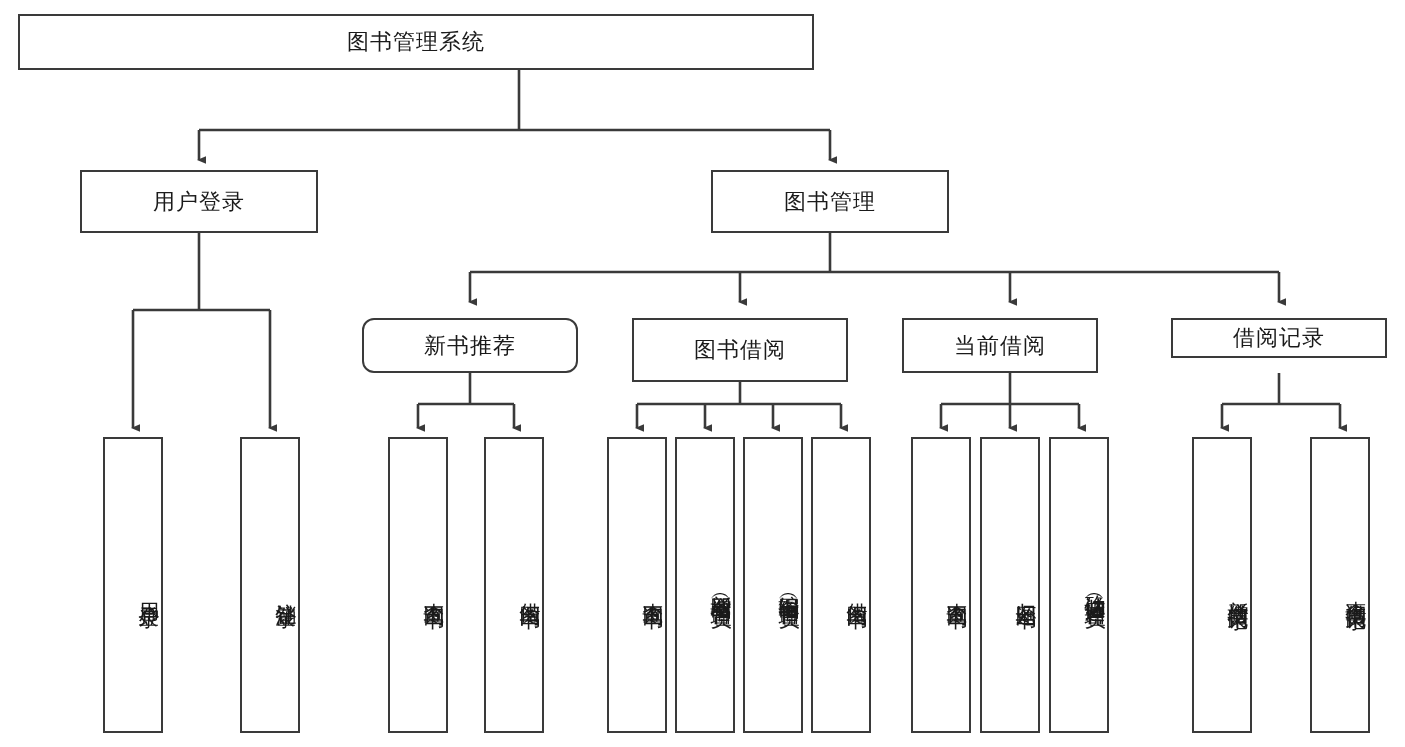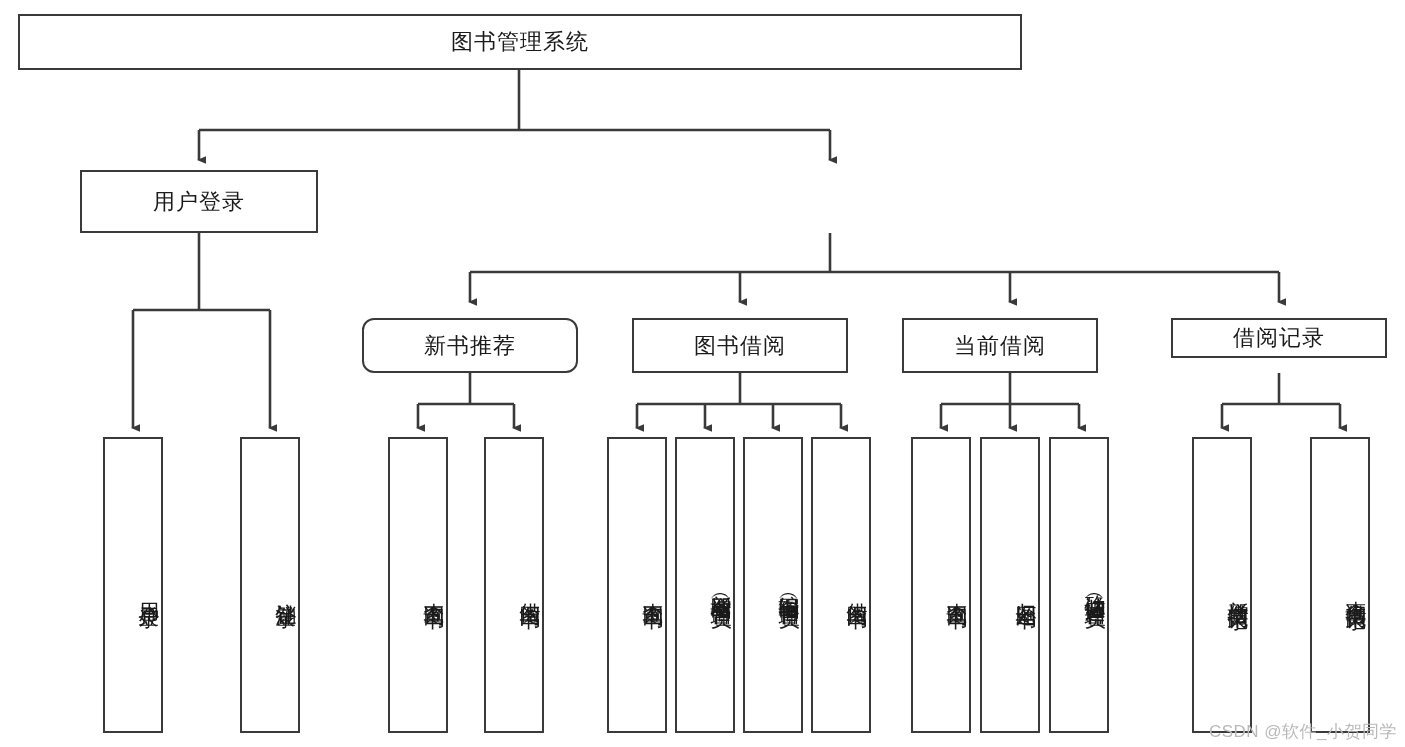--- a/index.html
+++ b/index.html
@@ -114,32 +114,35 @@
       <path d="M1010,404 L1010,428" marker-end="url(#arrow)"></path>
       <path d="M1079,404 L1079,428" marker-end="url(#arrow)"></path>
 
       <path d="M1279,373 L1279,404"></path>
       <path d="M1222,404 L1340,404"></path>
       <path d="M1222,404 L1222,428" marker-end="url(#arrow)"></path>
       <path d="M1340,404 L1340,428" marker-end="url(#arrow)"></path>
     </g>
   </svg>
 
-  <div class="node horiz" style="left:18px; top:14px; width:1004px; height:56px;">
+  <div class="node horiz" style="left:18px; top:14px; width:796px; height:56px;">
     <span class="node-label">图书管理系统</span>
   </div>
 
   <div class="node horiz" style="left:80px; top:170px; width:238px; height:63px;">
     <span class="node-label">用户登录</span>
   </div>
+  <div class="node horiz" style="left:711px; top:170px; width:238px; height:63px;">
+    <span class="node-label">图书管理</span>
+  </div>
 
   <div class="node horiz" style="left:362px; top:318px; width:216px; height:55px;border-radius:12px;">
     <span class="node-label">新书推荐</span>
   </div>
-  <div class="node horiz" style="left:632px; top:318px; width:216px; height:55px;text-align:center;">
+  <div class="node horiz" style="left:632px; top:318px; width:216px; height:64px;text-align:center;">
     <span class="node-label">图书借阅</span>
   </div>
   <div class="node horiz" style="left:902px; top:318px; width:196px; height:55px;">
     <span class="node-label">当前借阅</span>
   </div>
   <div class="node horiz" style="left:1171px; top:318px; width:216px; height:40px;">
     <span class="node-label">借阅记录</span>
   </div>
 
   <div class="node vert" style="left:103px; top:437px; width:60px; height:296px;">
@@ -179,15 +182,14 @@
     <span class="node-label">确认归还（管理员）</span>
   </div>
 
   <div class="node vert" style="left:1192px; top:437px; width:60px; height:296px;">
     <span class="node-label">新增借阅记录</span>
   </div>
   <div class="node vert" style="left:1310px; top:437px; width:60px; height:296px;">
     <span class="node-label">查询借阅记录</span>
   </div>
 
-  <div id="watermark">CSDN @软件_小贺同学</div>
 
 </div>
 
 </body></html>

